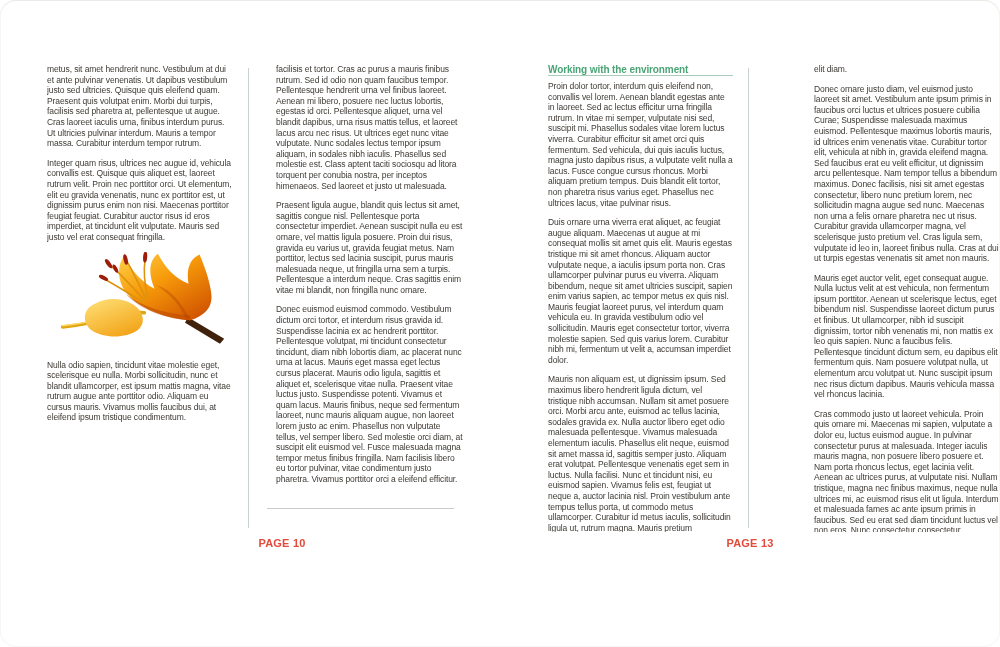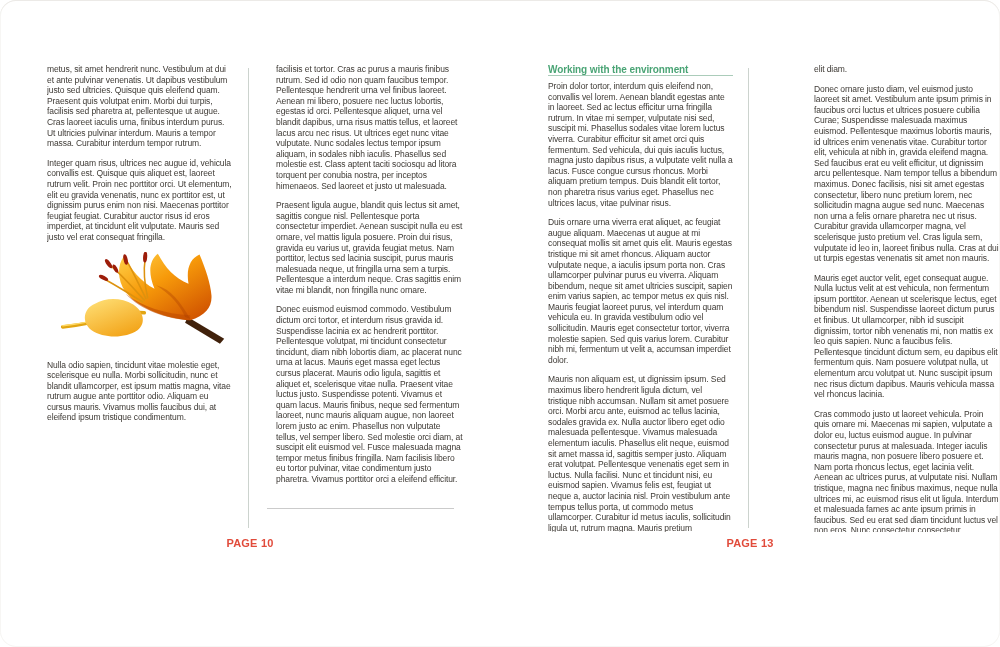--- a/index.html
+++ b/index.html
@@ -55,21 +55,21 @@
   }
   .footer{
     position:absolute;
     top:537px;width:500px;
     text-align:center;
     font-size:11px;
     font-weight:bold;
     letter-spacing:0.2px;
     color:#e14b3b;
   }
-  .footer-left{left:0;}
+  .footer-left{left:0;padding-left:32px;}
   .footer-right{left:500px;}
 </style>
 </head>
 <body>
 
 <div class="spread">
 
   <div>
 
     <div class="col col-1">

